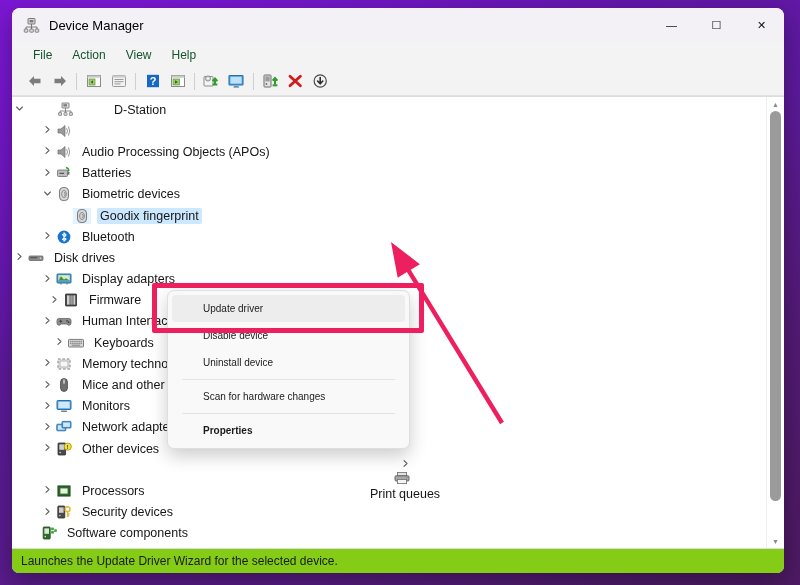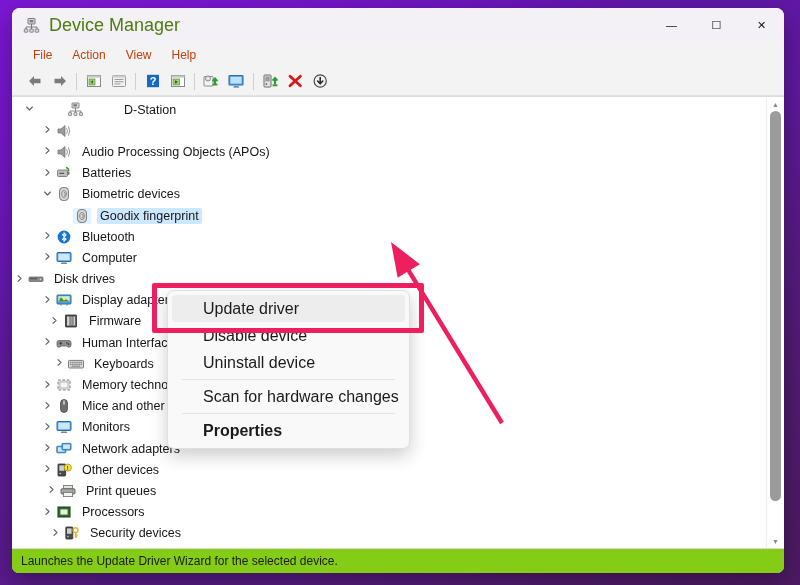--- a/index.html
+++ b/index.html
@@ -52,22 +52,22 @@
     padding-left: 11px;
     gap: 9px;
   }
   .title-icon {
     width: 17px;
     height: 17px;
     position: relative;
     flex: none;
   }
   .title-text {
-    font-size: 18px;
-    color: #4d7c0f;
+    font-size: 13px;
+    color: #000000;
     white-space: nowrap;
   }
   .caption-buttons {
     position: absolute;
     right: 0;
     top: 0;
     height: 34px;
     display: flex;
   }
   .cap-btn {
@@ -85,21 +85,21 @@
     height: 25px;
     background: #f3f3f3;
     display: flex;
     align-items: center;
     padding-left: 12px;
     gap: 2px;
     flex: none;
   }
   .menu-item {
     font-size: 12px;
-    color: #c2410c;
+    color: #14532d;
     padding: 3px 9px;
     border-radius: 3px;
     cursor: default;
     white-space: nowrap;
   }
 
   
   .toolbar {
     height: 28px;
     background: #f3f3f3;
@@ -227,21 +227,21 @@
     border-radius: 7px;
     box-shadow: 0 7px 18px rgba(0,0,0,0.20);
     padding: 4px 4px;
     z-index: 40;
   }
   .ctx-item {
     height: 27px;
     display: flex;
     align-items: center;
     padding-left: 31px;
-    font-size: 16px;
+    font-size: 10px;
     color: #1b1b1b;
     border-radius: 4px;
     cursor: default;
     white-space: nowrap;
   }
   .ctx-item.hover { background: #ededed; }
   .ctx-item.bold { font-weight: bold; }
   .ctx-sep {
     height: 1px;
     background: #e3e3e3;
@@ -388,21 +388,21 @@
     <div class="tb-btn">
       <svg width="19" height="16" viewBox="0 0 19 16">
         <circle cx="9.2" cy="8" r="6.1" fill="#f2f2f2" stroke="#4a4a4a" stroke-width="1.2"></circle>
         <path d="M9.2 4.6 L9.2 10.4 M6.6 8 L9.2 10.8 L11.8 8" stroke="#2b2b2b" stroke-width="1.6" fill="none" stroke-linecap="round" stroke-linejoin="round"></path>
       </svg>
     </div>
   </div>
 
   <div class="content">
     <div class="tree" id="tree">
-        <div class="row" style="padding-left: 10px; gap: 30px;">
+        <div class="row" style=" gap: 30px;">
           <span class="chev"><svg width="9" height="9" viewBox="0 0 9 9">
               <path d="M1.6 3 L4.5 6 L7.4 3" stroke="#5e5e5e" stroke-width="1.1" fill="none" stroke-linecap="round" stroke-linejoin="round"></path>
             </svg></span>
           <span class="ico"><svg width="18" height="16" viewBox="0 0 18 16">
               <rect x="5" y="1" width="7" height="5" rx="0.5" fill="#dcdcdc" stroke="#6d6d6d" stroke-width="0.8"></rect>
               <rect x="6.4" y="2.2" width="3.6" height="2.2" fill="#7b7b7b"></rect>
               <path d="M8.5 6 L8.5 9 M3 9 L14 9 M3 9 L3 10.6 M8.5 9 L8.5 10.6 M14 9 L14 10.6" stroke="#6d6d6d" stroke-width="0.8" fill="none"></path>
               <rect x="1.6" y="10.6" width="3" height="2.8" rx="0.4" fill="#dcdcdc" stroke="#6d6d6d" stroke-width="0.7"></rect>
               <rect x="7" y="10.6" width="3" height="2.8" rx="0.4" fill="#dcdcdc" stroke="#6d6d6d" stroke-width="0.7"></rect>
               <rect x="12.4" y="10.6" width="3" height="2.8" rx="0.4" fill="#dcdcdc" stroke="#6d6d6d" stroke-width="0.7"></rect>
@@ -465,31 +465,20 @@
         </div>
         <div class="row" style="padding-left: 28px;">
           <span class="chev"><svg width="9" height="9" viewBox="0 0 9 9">
               <path d="M3 1.6 L6 4.5 L3 7.4" stroke="#5e5e5e" stroke-width="1.1" fill="none" stroke-linecap="round" stroke-linejoin="round"></path>
             </svg></span>
           <span class="ico"><svg width="18" height="16" viewBox="0 0 18 16">
               <circle cx="9" cy="8" r="6.4" fill="#1874d2"></circle>
               <path d="M7.2 5 L11 10.2 L9 12.2 L9 3.8 L11 5.8 L7.2 11" stroke="#ffffff" stroke-width="1.15" fill="none" stroke-linejoin="round"></path>
             </svg></span>
           <span class="label-wrap">Bluetooth</span>
-        </div>
-        <div class="row" style="padding-left: 28px;">
-          <span class="chev"><svg width="9" height="9" viewBox="0 0 9 9">
-              <path d="M3 1.6 L6 4.5 L3 7.4" stroke="#5e5e5e" stroke-width="1.1" fill="none" stroke-linecap="round" stroke-linejoin="round"></path>
-            </svg></span>
-          <span class="ico"><svg width="18" height="16" viewBox="0 0 18 16">
-              <rect x="2" y="2.5" width="14" height="9" rx="0.8" fill="#4a9fe0" stroke="#2c6fa8" stroke-width="1"></rect>
-              <rect x="3.3" y="3.7" width="11.4" height="6.6" fill="#cfe7fa"></rect>
-              <path d="M6.5 12.6 L11.5 12.6 L12.3 14 L5.7 14 Z" fill="#7f7f7f"></path>
-            </svg></span>
-          <span class="label-wrap">Computer</span>
         </div>
         <div class="row" style=" align-items: center;">
           <span class="chev"><svg width="9" height="9" viewBox="0 0 9 9">
               <path d="M3 1.6 L6 4.5 L3 7.4" stroke="#5e5e5e" stroke-width="1.1" fill="none" stroke-linecap="round" stroke-linejoin="round"></path>
             </svg></span>
           <span class="ico"><svg width="18" height="16" viewBox="0 0 18 16">
               <rect x="2" y="6" width="14" height="4.4" rx="1" fill="#8f8f8f" stroke="#5f5f5f" stroke-width="0.8"></rect>
               <rect x="3.2" y="7.2" width="7" height="1.1" fill="#4e4e4e"></rect>
               <circle cx="13.6" cy="8.2" r="0.8" fill="#d8d8d8"></circle>
             </svg></span>
@@ -607,21 +596,21 @@
             </svg></span>
           <span class="ico"><svg width="18" height="16" viewBox="0 0 18 16">
               <rect x="3" y="2" width="7.6" height="12" rx="0.8" fill="#4a4a4a" stroke="#2f2f2f" stroke-width="0.8"></rect>
               <rect x="4.3" y="3.4" width="5" height="5.4" fill="#cfcfcf"></rect>
               <circle cx="5.2" cy="11.6" r="0.8" fill="#cfcfcf"></circle>
               <circle cx="12.8" cy="5.6" r="3.6" fill="#f2e04a" stroke="#a89000" stroke-width="0.8"></circle>
               <text x="12.8" y="8.1" font-family="Liberation Sans, sans-serif" font-size="5.6" font-weight="bold" fill="#333" text-anchor="middle">!</text>
             </svg></span>
           <span class="label-wrap">Other devices</span>
         </div>
-        <div class="row" style="padding-left: 32px;">
+        <div class="row" style="padding-left: 32px; flex-direction: column;">
           <span class="chev"><svg width="9" height="9" viewBox="0 0 9 9">
               <path d="M3 1.6 L6 4.5 L3 7.4" stroke="#5e5e5e" stroke-width="1.1" fill="none" stroke-linecap="round" stroke-linejoin="round"></path>
             </svg></span>
           <span class="ico"><svg width="18" height="16" viewBox="0 0 18 16">
               <rect x="4.4" y="2.4" width="9.2" height="3.4" fill="#e2e2e2" stroke="#6f6f6f" stroke-width="0.8"></rect>
               <rect x="2" y="5.8" width="14" height="5.2" rx="1" fill="#a8a8a8" stroke="#5f5f5f" stroke-width="0.9"></rect>
               <rect x="4.4" y="9.4" width="9.2" height="4.2" fill="#f4f4f4" stroke="#6f6f6f" stroke-width="0.8"></rect>
               <circle cx="13.8" cy="7.3" r="0.75" fill="#4caf50"></circle>
             </svg></span>
           <span class="label-wrap">Print queues</span>
@@ -629,21 +618,21 @@
         <div class="row" style="padding-left: 28px;">
           <span class="chev"><svg width="9" height="9" viewBox="0 0 9 9">
               <path d="M3 1.6 L6 4.5 L3 7.4" stroke="#5e5e5e" stroke-width="1.1" fill="none" stroke-linecap="round" stroke-linejoin="round"></path>
             </svg></span>
           <span class="ico"><svg width="18" height="16" viewBox="0 0 18 16">
               <rect x="3" y="3" width="12" height="10" fill="#2f6b2f" stroke="#1e4a1e" stroke-width="1.1"></rect>
               <rect x="5" y="5" width="8" height="6" fill="#e8f3e0" stroke="#2f6b2f" stroke-width="0.8"></rect>
             </svg></span>
           <span class="label-wrap">Processors</span>
         </div>
-        <div class="row" style="padding-left: 36px;">
+        <div class="row" style="padding-left: 28px;">
           <span class="chev"><svg width="9" height="9" viewBox="0 0 9 9">
               <path d="M3 1.6 L6 4.5 L3 7.4" stroke="#5e5e5e" stroke-width="1.1" fill="none" stroke-linecap="round" stroke-linejoin="round"></path>
             </svg></span>
           <span class="ico"><svg width="18" height="16" viewBox="0 0 18 16">
               <rect x="2.8" y="2" width="7" height="12" rx="0.8" fill="#4a4a4a" stroke="#2f2f2f" stroke-width="0.8"></rect>
               <rect x="4" y="3.4" width="4.6" height="5.4" fill="#cfcfcf"></rect>
               <circle cx="4.9" cy="11.6" r="0.8" fill="#cfcfcf"></circle>
               <circle cx="12.6" cy="5.2" r="2.4" fill="none" stroke="#e3b63a" stroke-width="1.5"></circle>
               <path d="M12.6 7.2 L12.6 13 M12.6 10 L14.6 10 M12.6 11.8 L14.2 11.8" stroke="#e3b63a" stroke-width="1.5" fill="none"></path>
             </svg></span>

